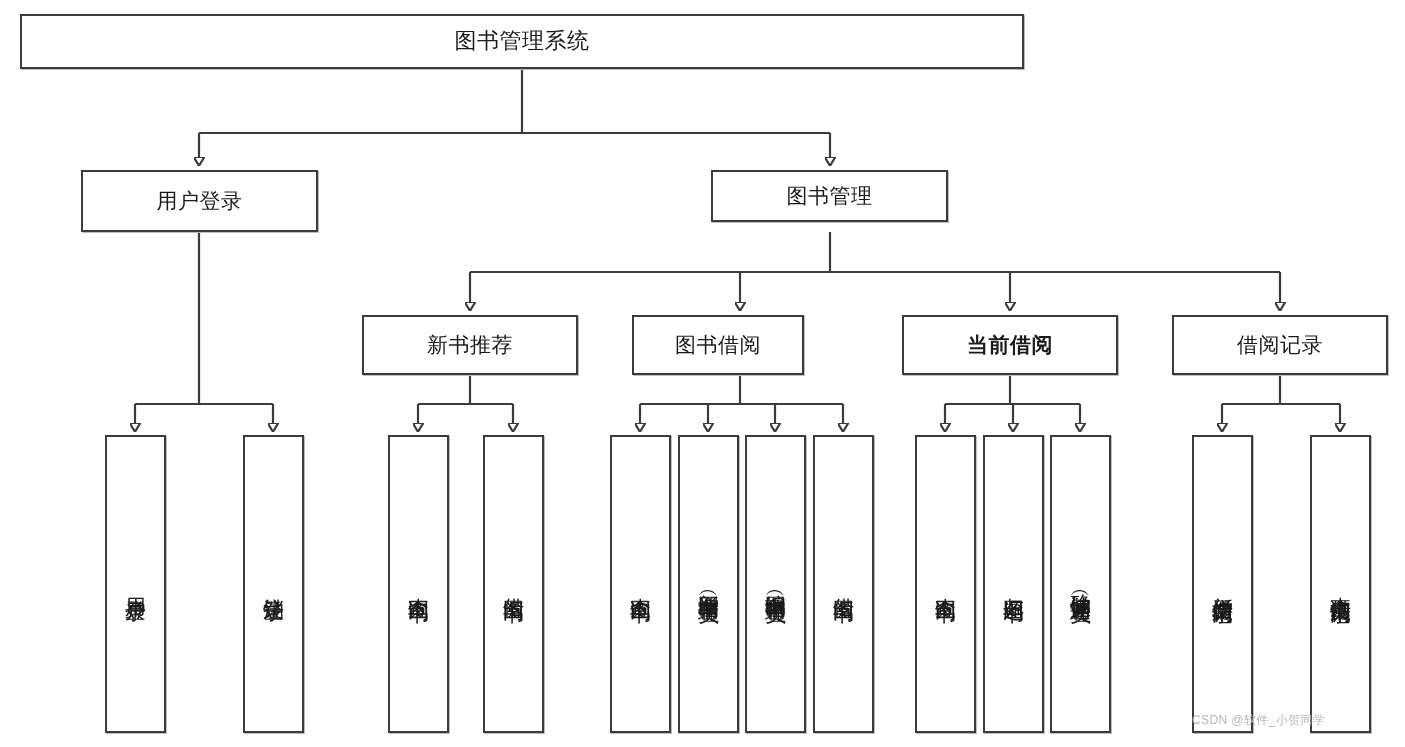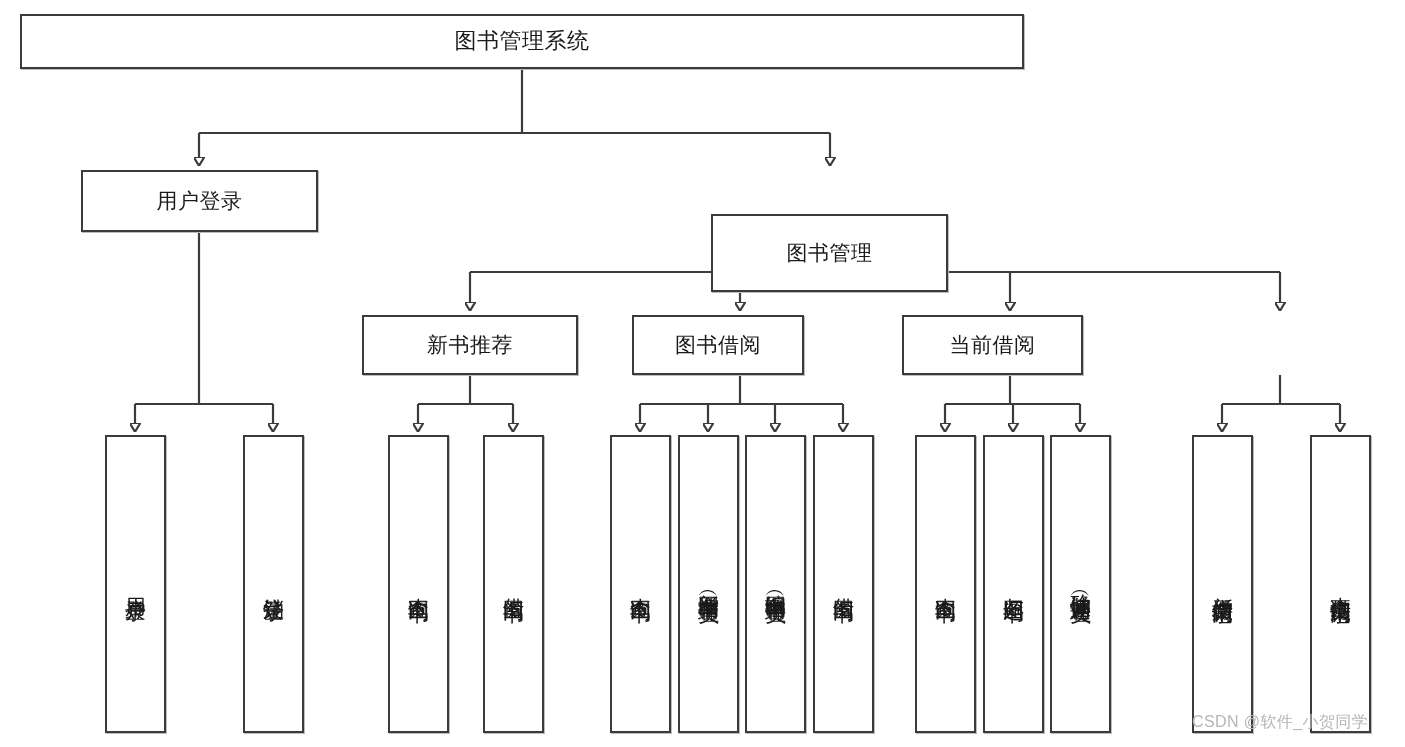--- a/index.html
+++ b/index.html
@@ -58,21 +58,21 @@
     position:absolute;left:0;top:0;width:1405px;height:747px;
     z-index:1;pointer-events:none;
   }
   svg#edges path,svg#edges line{
     stroke:#3b3b3b;stroke-width:2.2;fill:none;
   }
 
   #watermark{
     position:absolute;
     left:1192px;top:712px;
-    font-size:16px;
+    font-size:12px;
     color:#b6b6b6;
     white-space:nowrap;
     z-index:3;
     letter-spacing:0.4px;
   }
 </style>
 </head>
 <body>
 
 <div id="canvas">
@@ -125,32 +125,35 @@
     <line x1="1340" y1="404" x2="1340" y2="424" marker-end="url(#arrow)"></line>
   </svg>
 
   <div class="node root" style="left:20px;top:14px;width:1004px;height:55px;">
     <span class="label">图书管理系统</span>
   </div>
 
   <div class="node" style="left:81px;top:170px;width:237px;height:62px;">
     <span class="label">用户登录</span>
   </div>
-  <div class="node" style="left:711px;top:170px;width:237px;height:78px;margin-top:44px;">
+  <div class="node" style="left:711px;top:170px;width:237px;height:52px;">
     <span class="label">图书管理</span>
   </div>
 
   <div class="node" style="left:362px;top:315px;width:216px;height:60px;text-align:center;">
     <span class="label">新书推荐</span>
   </div>
   <div class="node" style="left:632px;top:315px;width:172px;height:60px;">
     <span class="label">图书借阅</span>
   </div>
-  <div class="node" style="left:902px;top:315px;width:181px;height:60px;">
+  <div class="node" style="left:902px;top:315px;width:216px;height:60px;font-weight:bold;">
     <span class="label">当前借阅</span>
+  </div>
+  <div class="node" style="left:1172px;top:315px;width:216px;height:60px;">
+    <span class="label">借阅记录</span>
   </div>
 
   <div class="node vert" style="left:105px;top:435px;width:61px;height:298px;">
     <span class="label">用户登录</span>
   </div>
   <div class="node vert" style="left:243px;top:435px;width:61px;height:298px;">
     <span class="label">注销登录</span>
   </div>
 
   <div class="node vert" style="left:388px;top:435px;width:61px;height:298px;">

